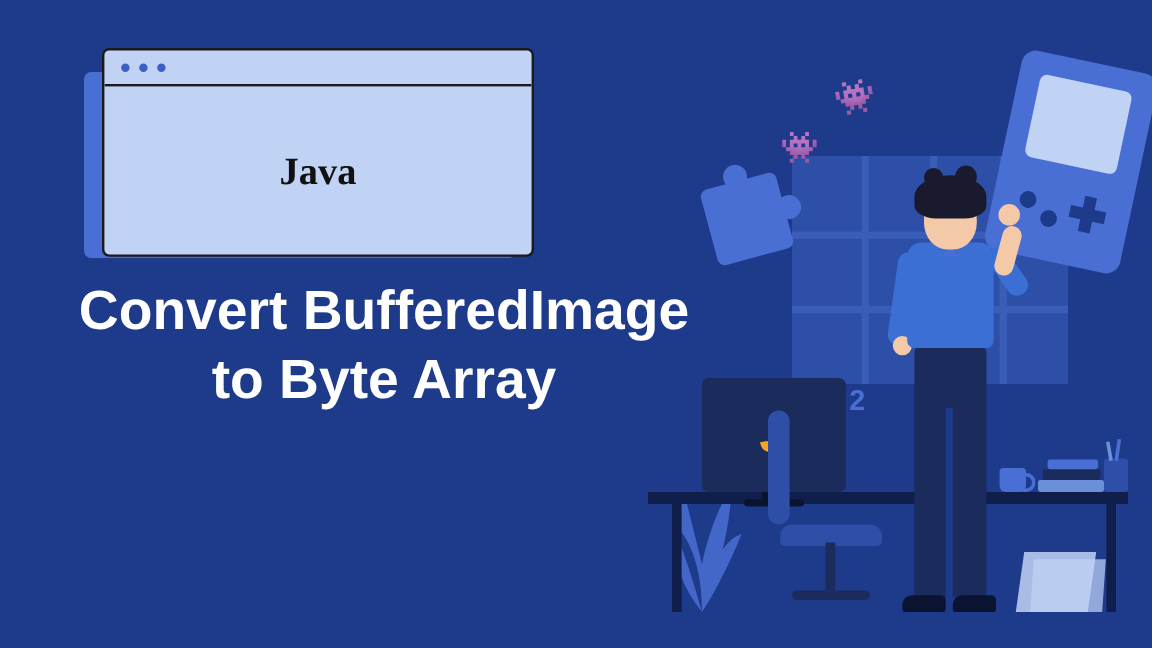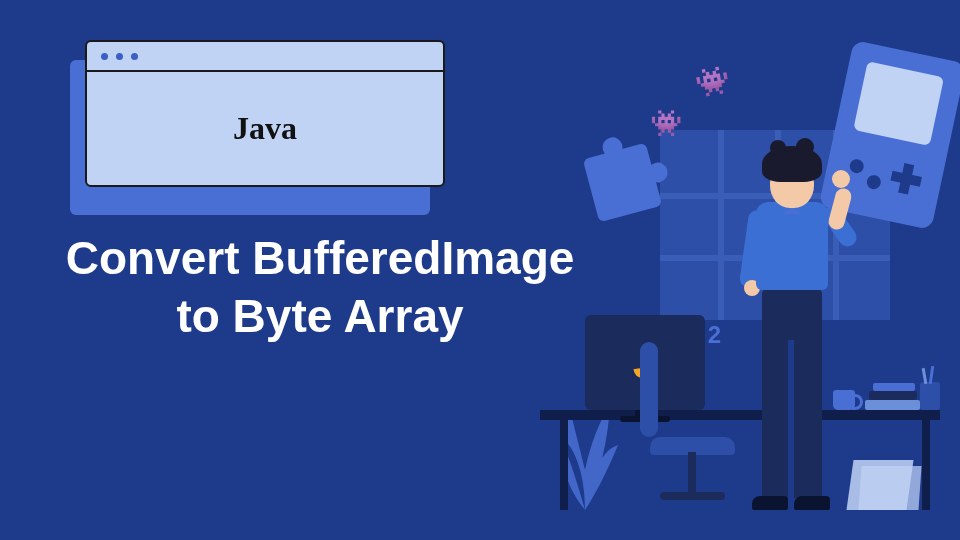--- a/index.html
+++ b/index.html
@@ -18,21 +18,21 @@
     width: 360px;
     height: 155px;
     background: #4a6fd4;
     border-radius: 6px;
   }
   .card {
     position: absolute;
     top: 40px;
     left: 85px;
     width: 360px;
-    height: 147px;
+    height: 174px;
     background: #c1d3f5;
     border: 2px solid #1a1a1a;
     border-radius: 6px;
     overflow: hidden;
   }
   .card-header {
     height: 30px;
     border-bottom: 2px solid #1a1a1a;
     display: flex;
     align-items: center;

